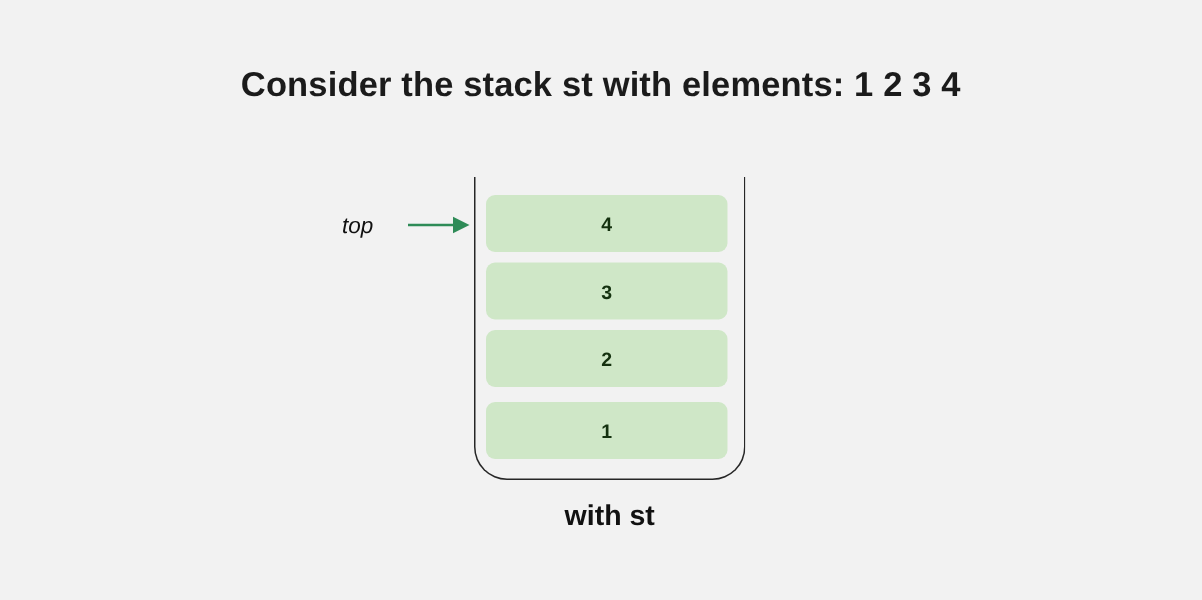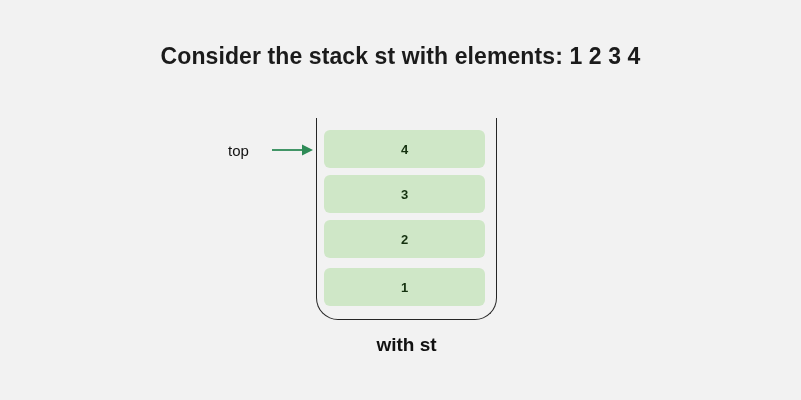--- a/index.html
+++ b/index.html
@@ -82,20 +82,21 @@
 
   
   #top-pointer {
     position: absolute;
     left: 228px;
     top: 138px;
     height: 24px;
     display: flex;
     align-items: center;
     gap: 23px;
+    font-style: italic;
   }
   #top-label {
     font-size: 15px;
     font-weight: 400;
     color: #111111;
     line-height: 1;
   }
   #top-arrow {
     display: block;
   }

